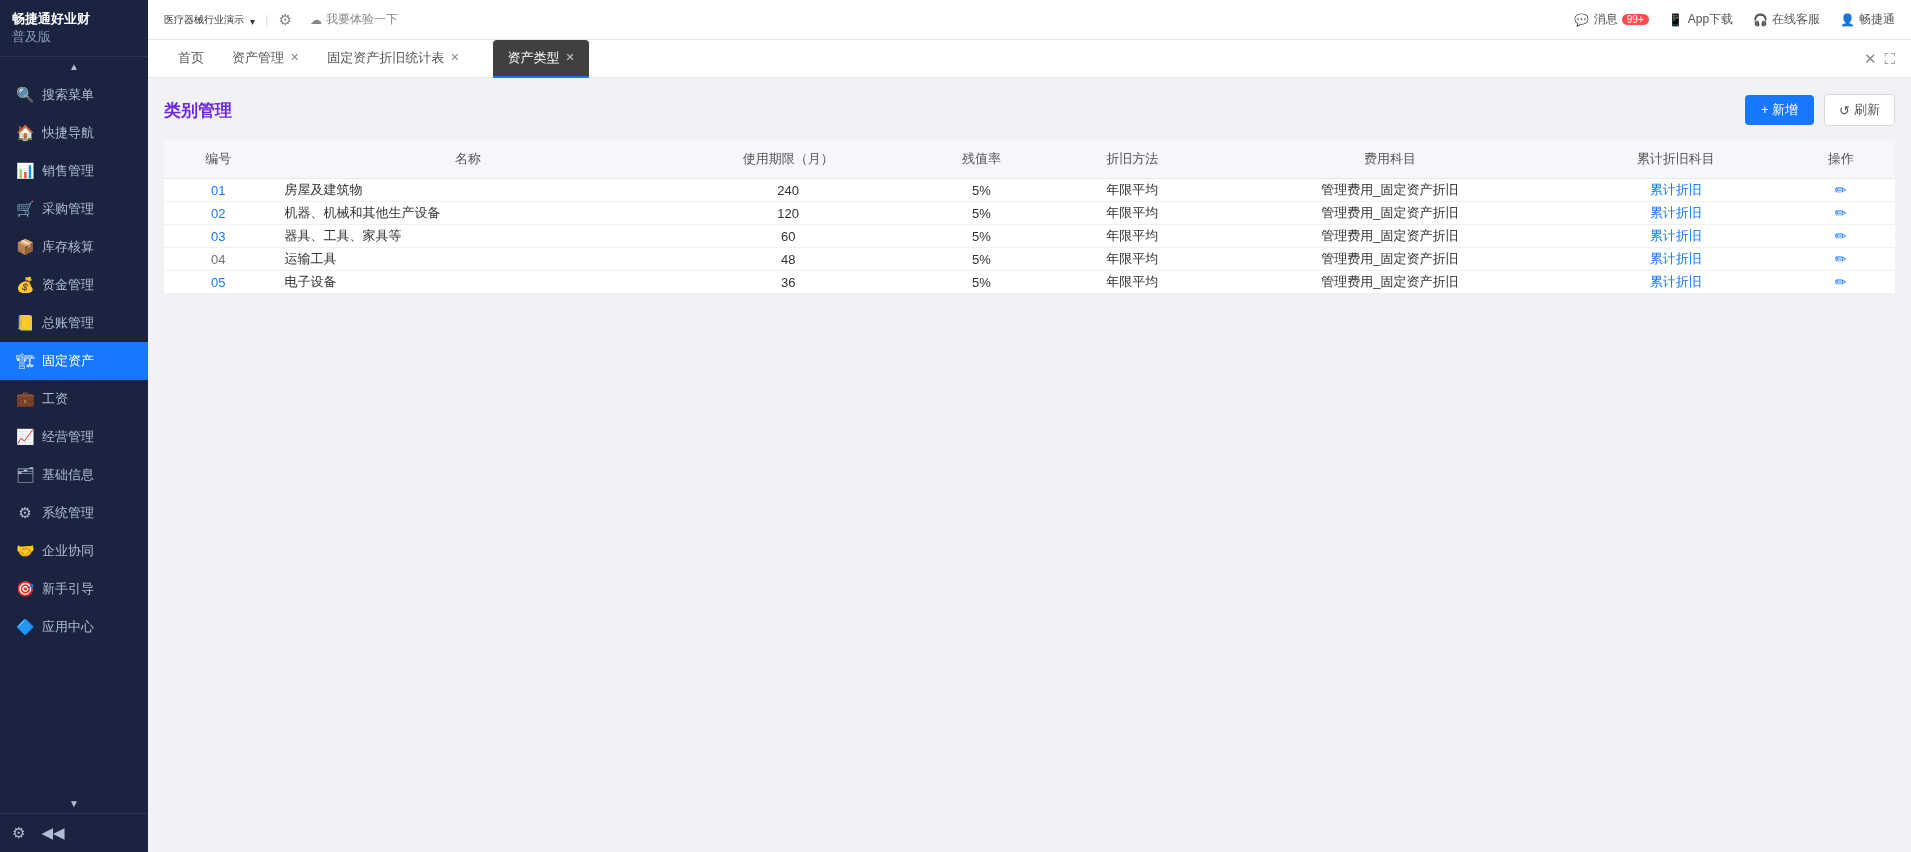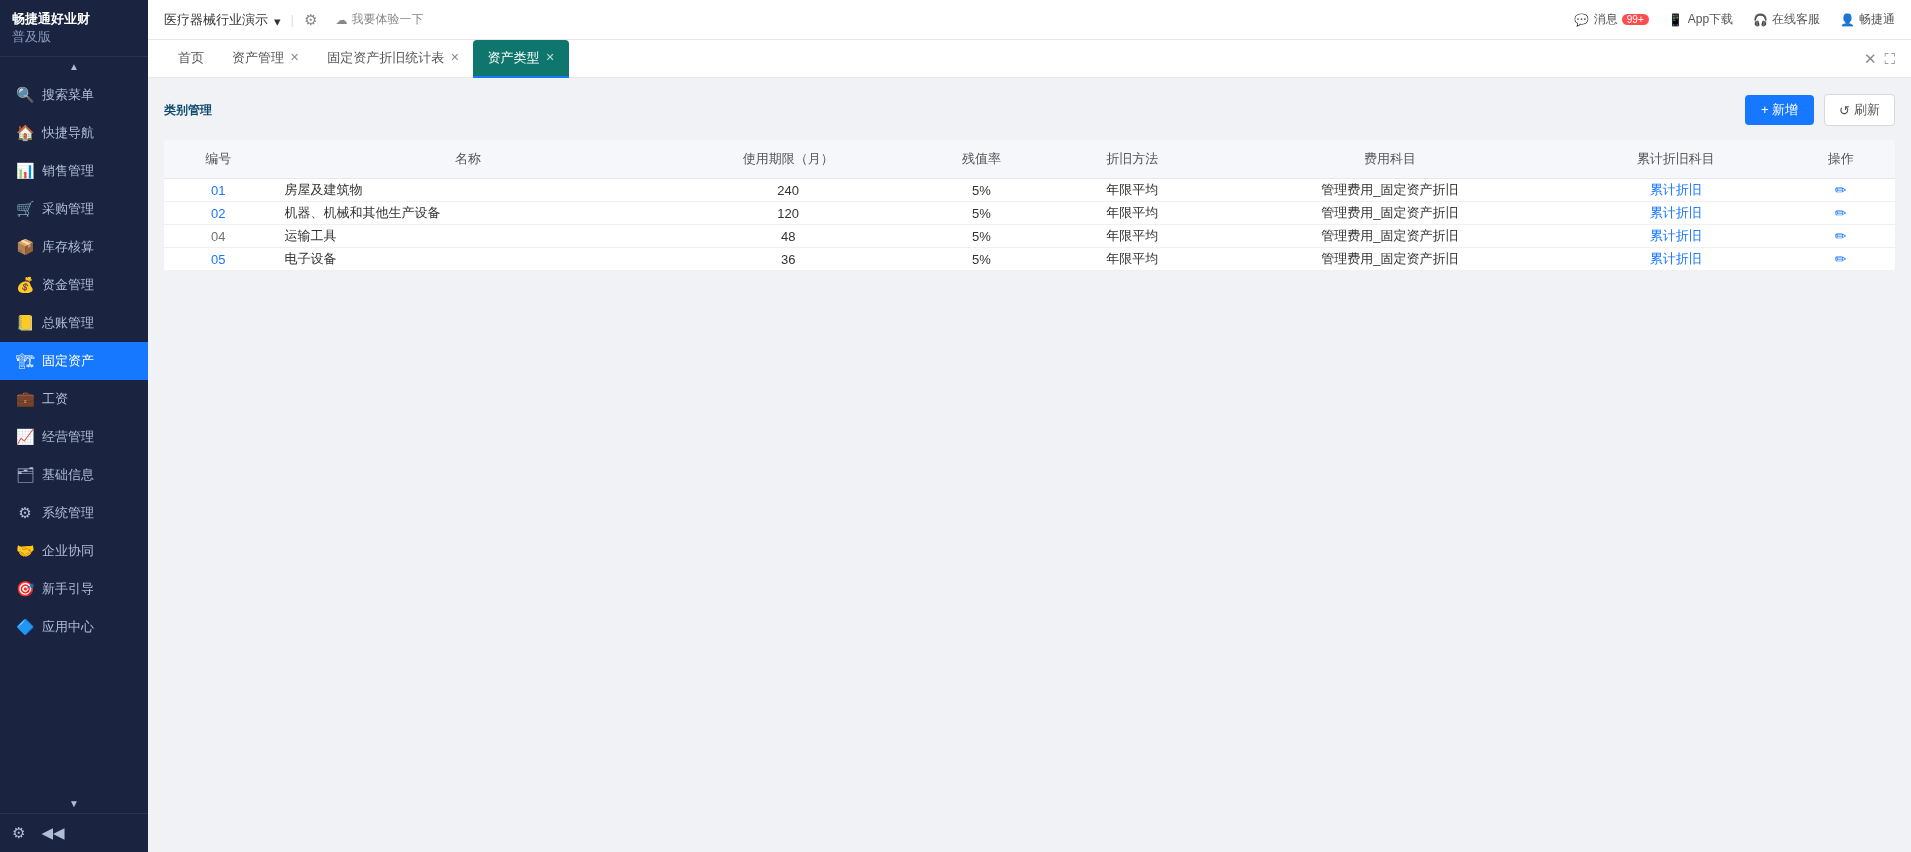--- a/index.html
+++ b/index.html
@@ -72,21 +72,21 @@
       display: flex;
       align-items: center;
       padding: 0 16px;
       border-bottom: 1px solid #e8e8e8;
       gap: 10px;
     }
     .topbar-module {
       display: flex;
       align-items: flex-end;
       gap: 6px;
-      font-size: 13px;
+      font-size: 10px;
       color: #333;
       cursor: pointer;
     }
     .topbar-divider { color: #ddd; }
     .topbar-settings { color: #888; cursor: pointer; font-size: 15px; }
     .topbar-trial {
       display: flex;
       align-items: center;
       gap: 4px;
       color: #888;
@@ -134,23 +134,24 @@
       height: 38px;
       font-size: 13px;
       color: #555;
       cursor: pointer;
       border-bottom: 2px solid transparent;
       gap: 6px;
       white-space: nowrap;
     }
     .tab.active {
       color: #fff;
-      background: #0f766e;
+      background: #404040;
       border-radius: 4px 4px 0 0;
       border-bottom: 2px solid #1677ff;
+      margin-left: 20px;
     }
     .tab .close-btn {
       font-size: 11px;
       color: inherit;
       opacity: 0.7;
     }
     .tab.active .close-btn { color: #fff; }
     .tabs-actions {
       margin-left: auto;
       display: flex;
@@ -170,23 +171,23 @@
       overflow: auto;
       background: #f0f2f5;
     }
     .page-header {
       display: flex;
       align-items: center;
       justify-content: space-between;
       margin-bottom: 14px;
     }
     .page-title {
-      font-size: 12px;
+      font-size: 17px;
       font-weight: bold;
-      color: #0c4a6e;
+      color: #6d28d9;
     }
     .page-actions {
       display: flex;
       gap: 10px;
       align-items: center;
     }
     .btn-primary {
       background: #1677ff;
       color: #fff;
       border: none;
@@ -431,20 +432,30 @@
     <td style="color:#1677ff">02</td>
     <td class="name-cell">机器、机械和其他生产设备</td>
     <td>120</td>
     <td>5%</td>
     <td>年限平均</td>
     <td>管理费用_固定资产折旧</td>
     <td style="color:#1677ff">累计折旧</td>
     <td><span class="edit-icon">✏</span></td>
   </tr>
             <tr>
+    <td style="color:#1677ff">03</td>
+    <td class="name-cell">器具、工具、家具等</td>
+    <td>60</td>
+    <td>5%</td>
+    <td>年限平均</td>
+    <td>管理费用_固定资产折旧</td>
+    <td style="color:#1677ff">累计折旧</td>
+    <td><span class="edit-icon">✏</span></td>
+  </tr>
+            <tr>
     <td style="color:#737373">04</td>
     <td class="name-cell">运输工具</td>
     <td>48</td>
     <td>5%</td>
     <td>年限平均</td>
     <td>管理费用_固定资产折旧</td>
     <td style="color:#1677ff">累计折旧</td>
     <td><span class="edit-icon">✏</span></td>
   </tr>
             <tr>

